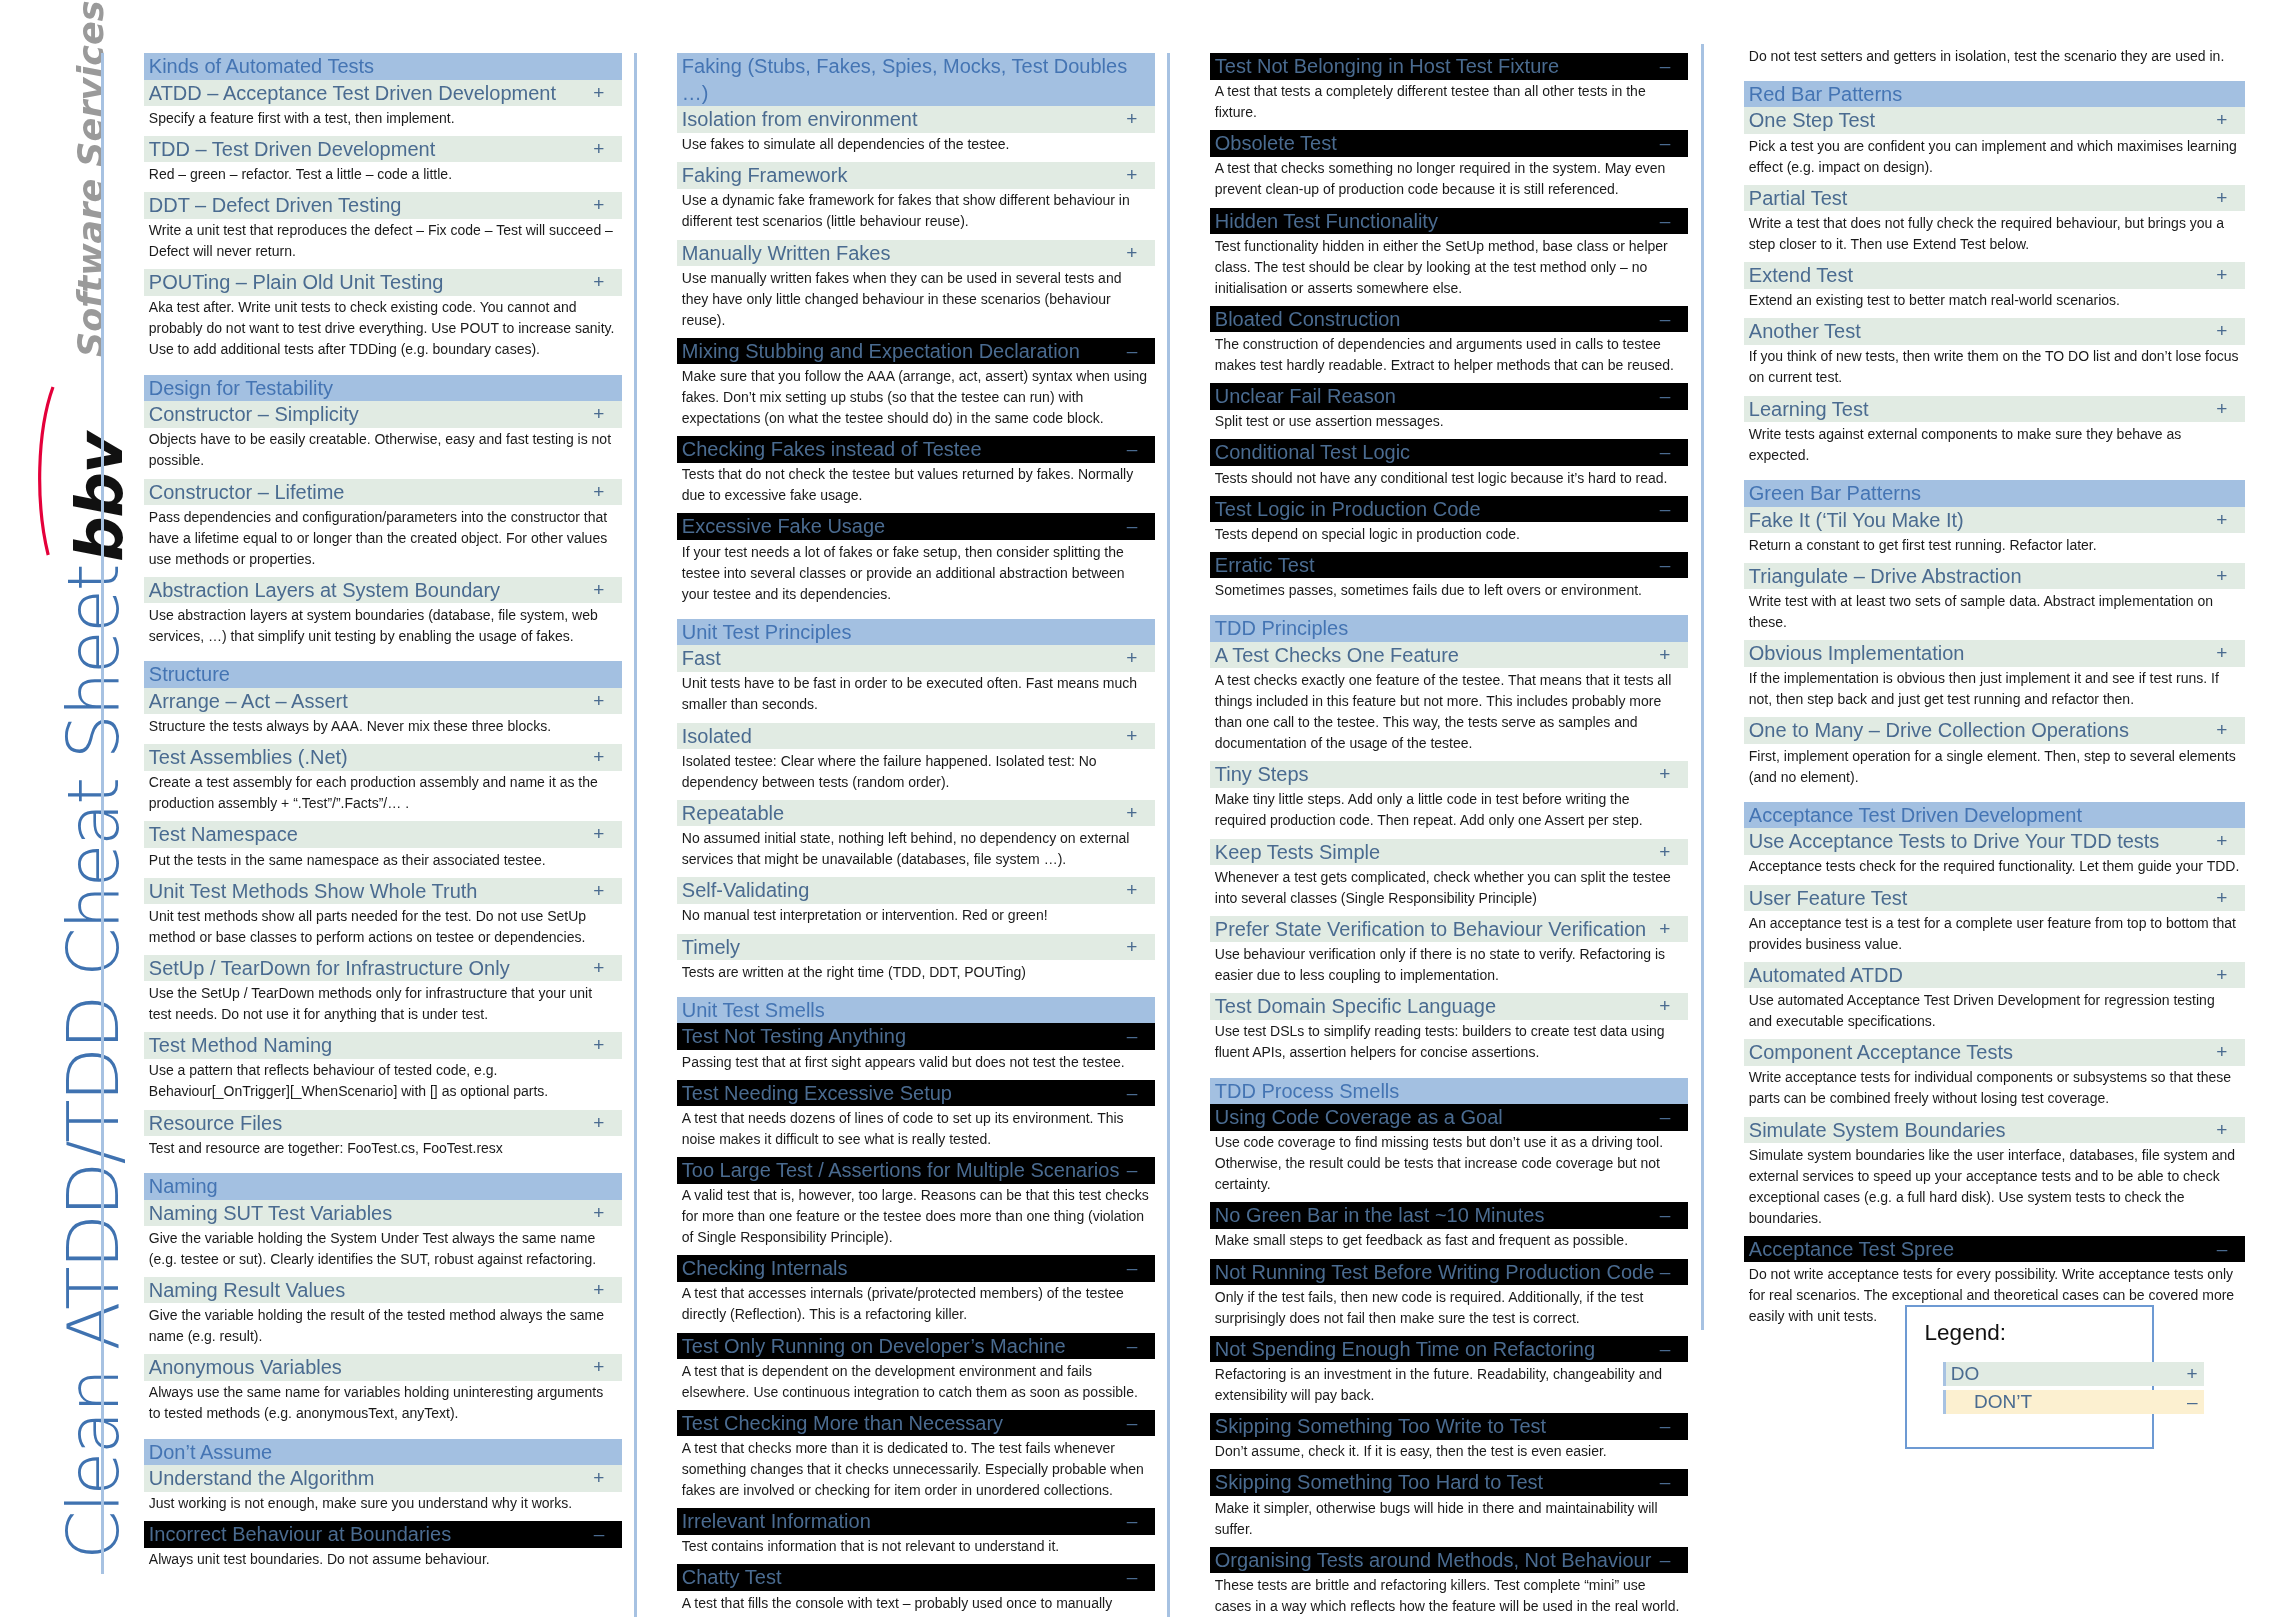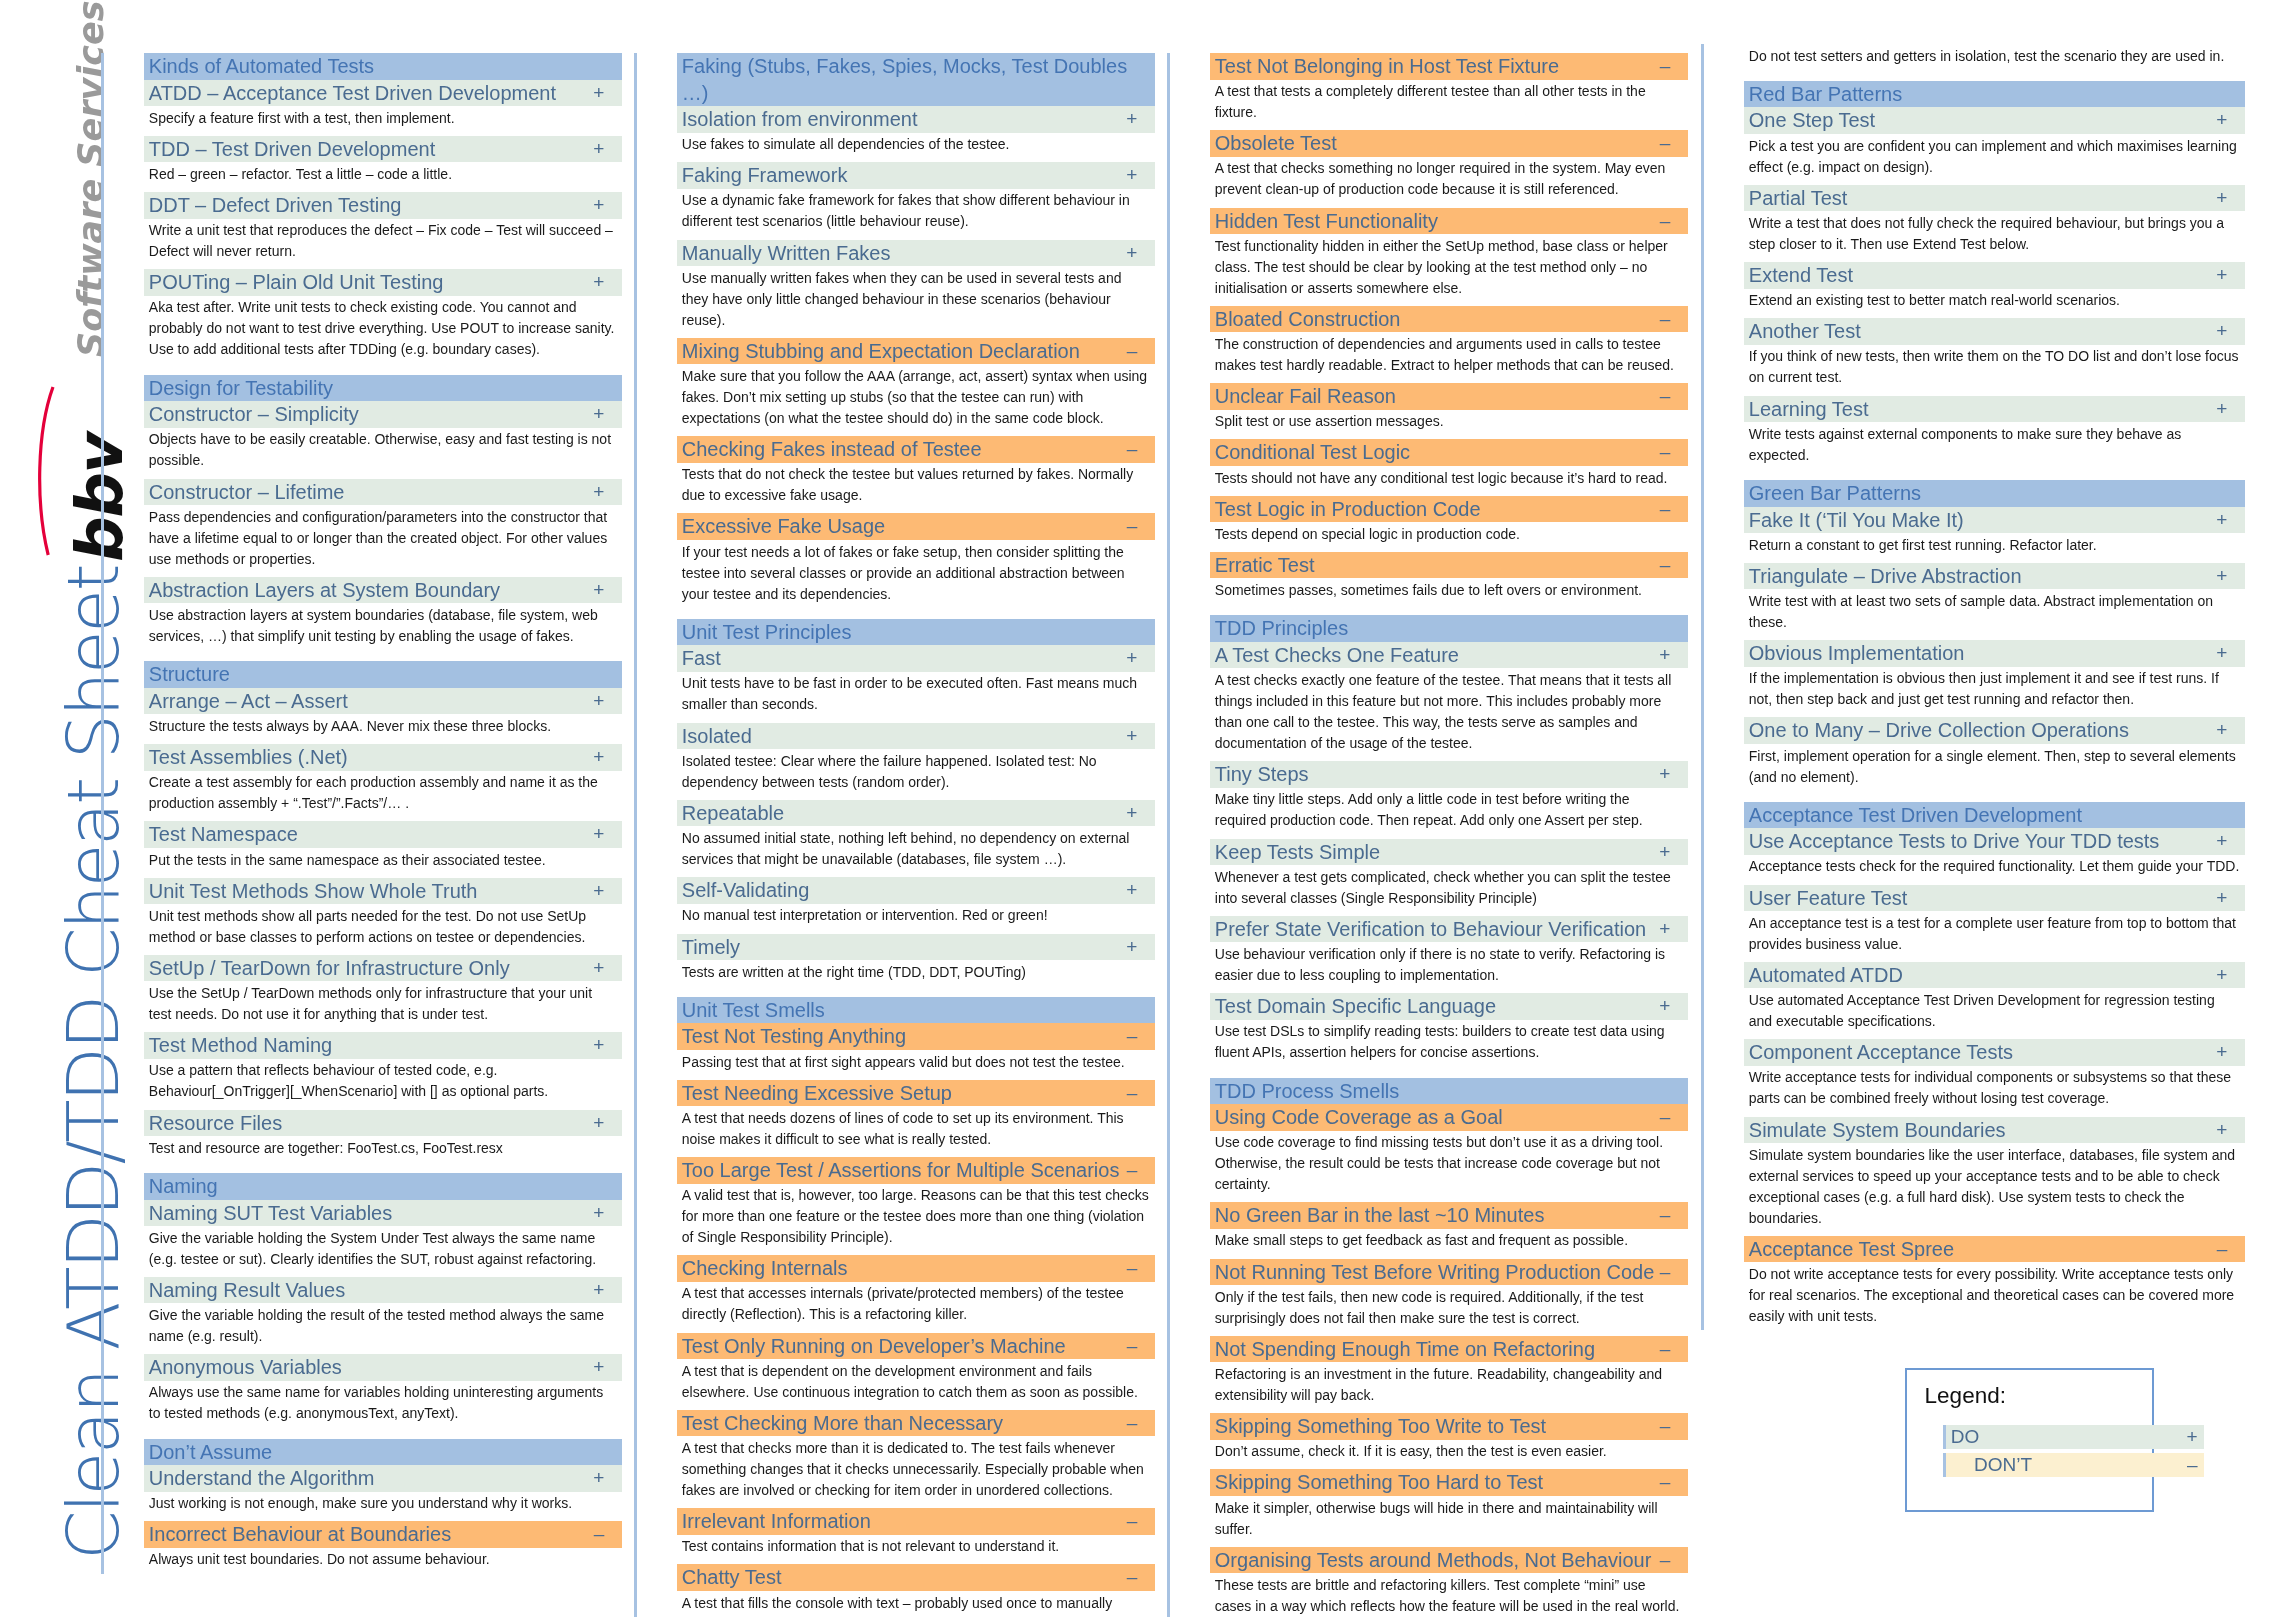--- a/index.html
+++ b/index.html
@@ -37,26 +37,26 @@
     background: #a3c0e1; color: #4474b3; font-size: 20px; line-height: 26.5px;
     padding: 0 0 0 4.8px; margin-top: 0;
   }
   .sec-title.gap { margin-top: 11.2px; }
   .item-head {
     display: flex; justify-content: space-between; align-items: center;
     font-size: 20px; line-height: 26.5px; color: #4a6b90; padding: 0 17.6px 0 4.8px; margin-top: 4px;
   }
   .item-head.first { margin-top: 0; }
   .item-head.do { background: #e1ebe3; }
-  .item-head.dont { background: #fdba74; }
+  .item-head.dont { background: #000000; }
   .item-head .sign { font-size: 19px; color: #4a6b90; }
   .item-body { font-size: 14px; line-height: 21px; color: #1a1a1a; padding: 1.6px 4.8px 3.2px 4.8px; }
 
   .legend {
-    position: absolute; left: 1905px; top: 1368px; width: 249px; height: 144px;
+    position: absolute; left: 1905px; top: 1305px; width: 249px; height: 144px;
     border: 2.4px solid #6d9ad3; background: #fff; text-decoration: underline;
   }
   .legend-title { position: absolute; left: 17.6px; top: 13px; font-size: 22.5px; color: #111; }
   .legend-row {
     position: absolute; left: 36px; width: 261px; height: 24px; border-left: 3.2px solid #a7c2e2;
     display: flex; justify-content: space-between; align-items: center; padding: 0 6.4px 0 4.8px;
     font-size: 19px; color: #4a6b90; gap: 6px;
   }
   .legend-row.do { top: 55px; background: #e1ebe3; width: 261px; }
   .legend-row.dont { top: 83px; background: #fcf0d0; width: 261px; padding-left: 28px; }

